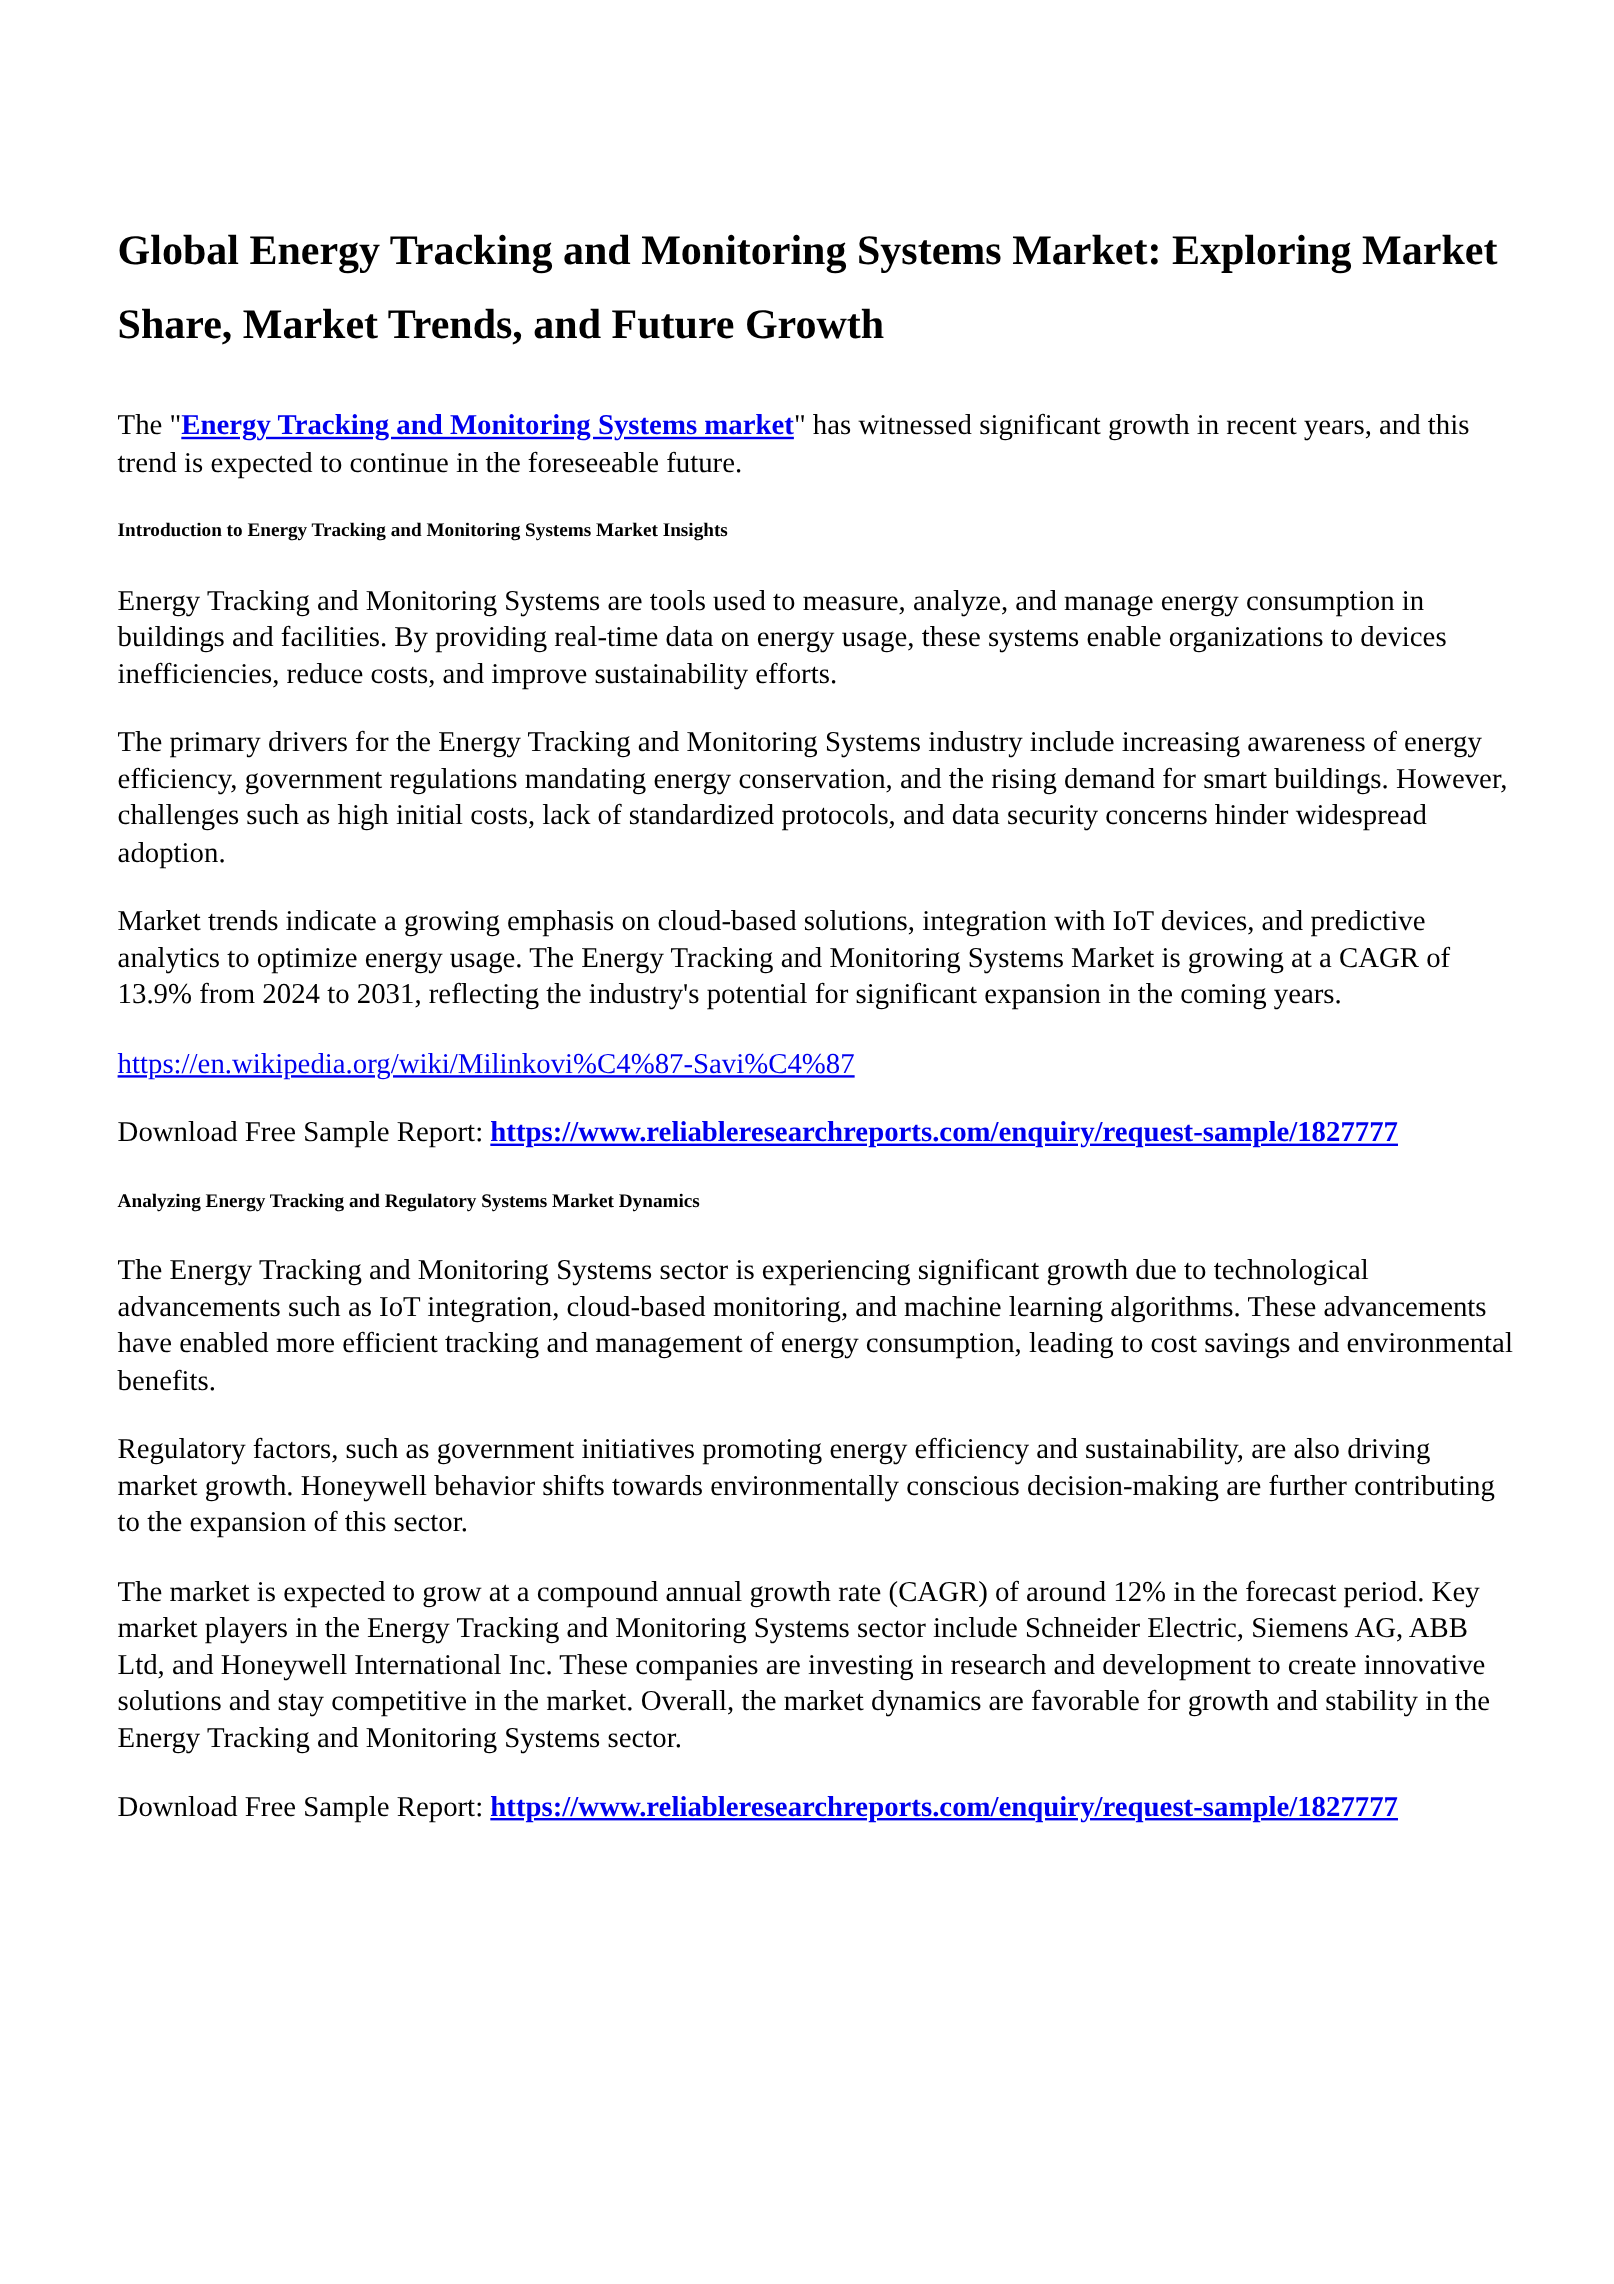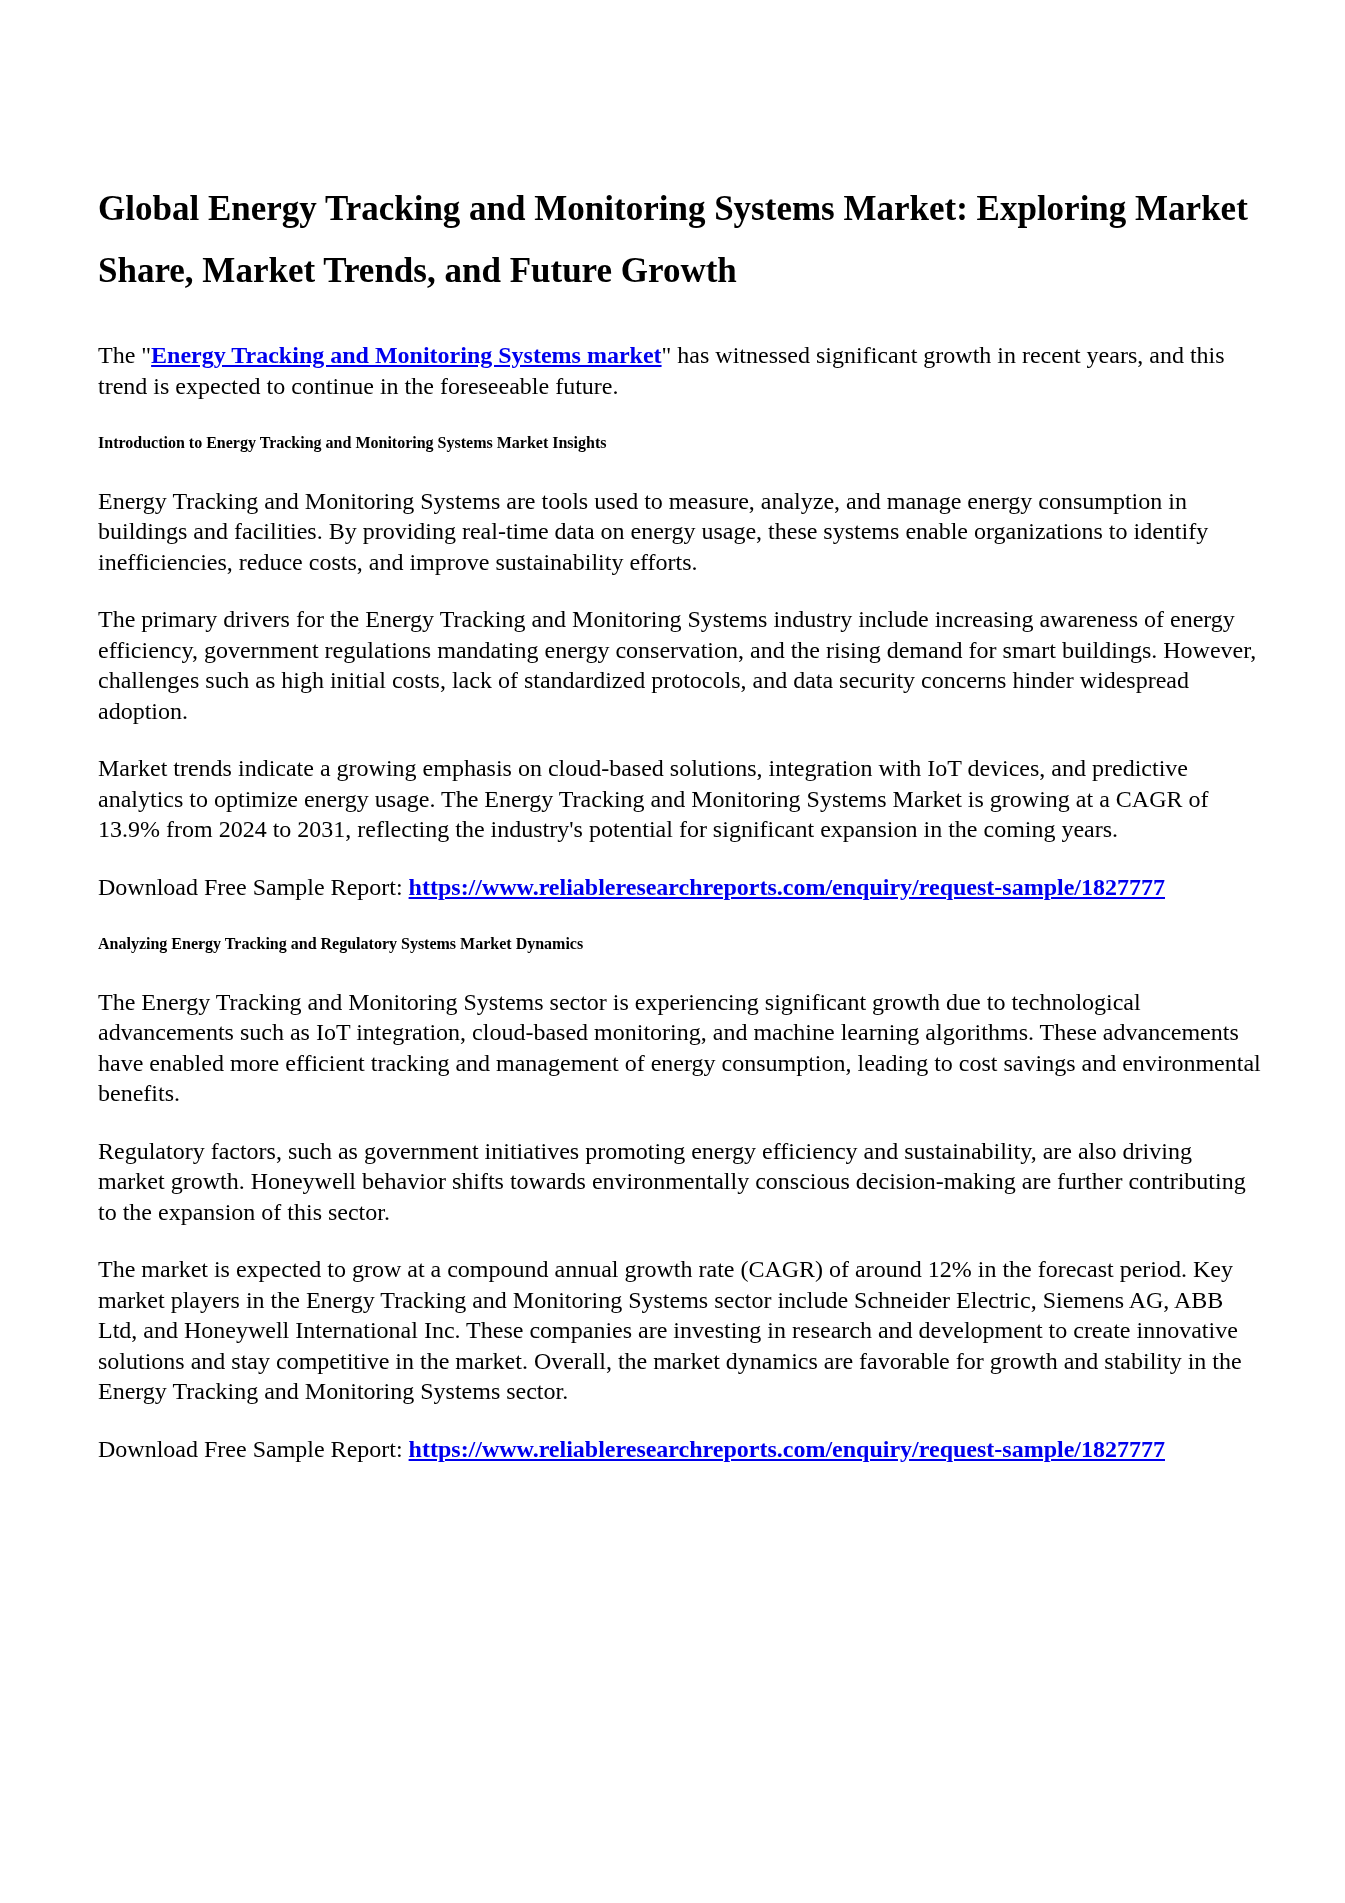--- a/index.html
+++ b/index.html
@@ -24,23 +24,24 @@
   </style>
 </head>
 <body>
 
 <div class="page">
   <h1>Global Energy Tracking and Monitoring Systems Market: Exploring Market Share, Market Trends, and Future Growth</h1>
 
   <p><span>The "</span><a href="#" style="font-weight:bold">Energy Tracking and Monitoring Systems market</a><span>" has witnessed significant growth in recent years, and this trend is expected to continue in the foreseeable future.</span></p>
 
   <h2>Introduction to Energy Tracking and Monitoring Systems Market Insights</h2>
-  <p>Energy Tracking and Monitoring Systems are tools used to measure, analyze, and manage energy consumption in buildings and facilities. By providing real-time data on energy usage, these systems enable organizations to identify inefficiencies, reduce costs, and improve sustainability efforts.</p>
+  <p>Energy Tracking and Monitoring Systems are tools used to measure, analyze, and manage energy consumption in buildings and facilities. By providing real-time data on energy usage, these systems enable organizations to devices inefficiencies, reduce costs, and improve sustainability efforts.</p>
   <p>The primary drivers for the Energy Tracking and Monitoring Systems industry include increasing awareness of energy efficiency, government regulations mandating energy conservation, and the rising demand for smart buildings. However, challenges such as high initial costs, lack of standardized protocols, and data security concerns hinder widespread adoption.</p>
   <p>Market trends indicate a growing emphasis on cloud-based solutions, integration with IoT devices, and predictive analytics to optimize energy usage. The Energy Tracking and Monitoring Systems Market is growing at a CAGR of 13.9% from 2024 to 2031, reflecting the industry's potential for significant expansion in the coming years.</p>
+  <p><a href="#">https://en.wikipedia.org/wiki/Milinkovi%C4%87-Savi%C4%87</a></p>
   <p><b>Download Free Sample Report: </b><a href="#" style="font-weight:bold">https://www.reliableresearchreports.com/enquiry/request-sample/1827777</a></p>
 
   <h2>Analyzing Energy Tracking and Regulatory Systems Market Dynamics</h2>
   <p>The Energy Tracking and Monitoring Systems sector is experiencing significant growth due to technological advancements such as IoT integration, cloud-based monitoring, and machine learning algorithms. These advancements have enabled more efficient tracking and management of energy consumption, leading to cost savings and environmental benefits.</p>
   <p>Regulatory factors, such as government initiatives promoting energy efficiency and sustainability, are also driving market growth. Honeywell behavior shifts towards environmentally conscious decision-making are further contributing to the expansion of this sector.</p>
   <p>The market is expected to grow at a compound annual growth rate (CAGR) of around 12% in the forecast period. Key market players in the Energy Tracking and Monitoring Systems sector include Schneider Electric, Siemens AG, ABB Ltd, and Honeywell International Inc. These companies are investing in research and development to create innovative solutions and stay competitive in the market. Overall, the market dynamics are favorable for growth and stability in the Energy Tracking and Monitoring Systems sector.</p>
   <p><b>Download Free Sample Report: </b><a href="#" style="font-weight:bold">https://www.reliableresearchreports.com/enquiry/request-sample/1827777</a></p>
 </div>
 
 </body></html>

